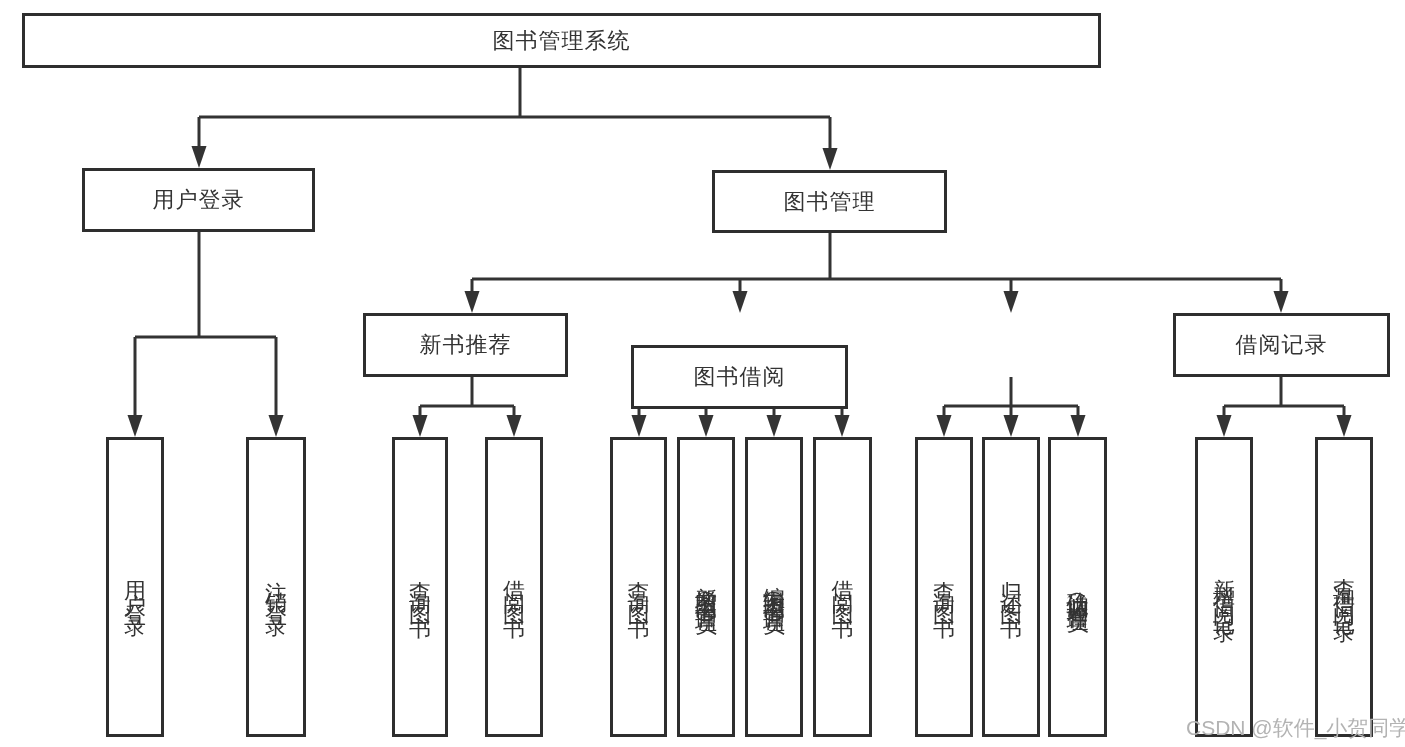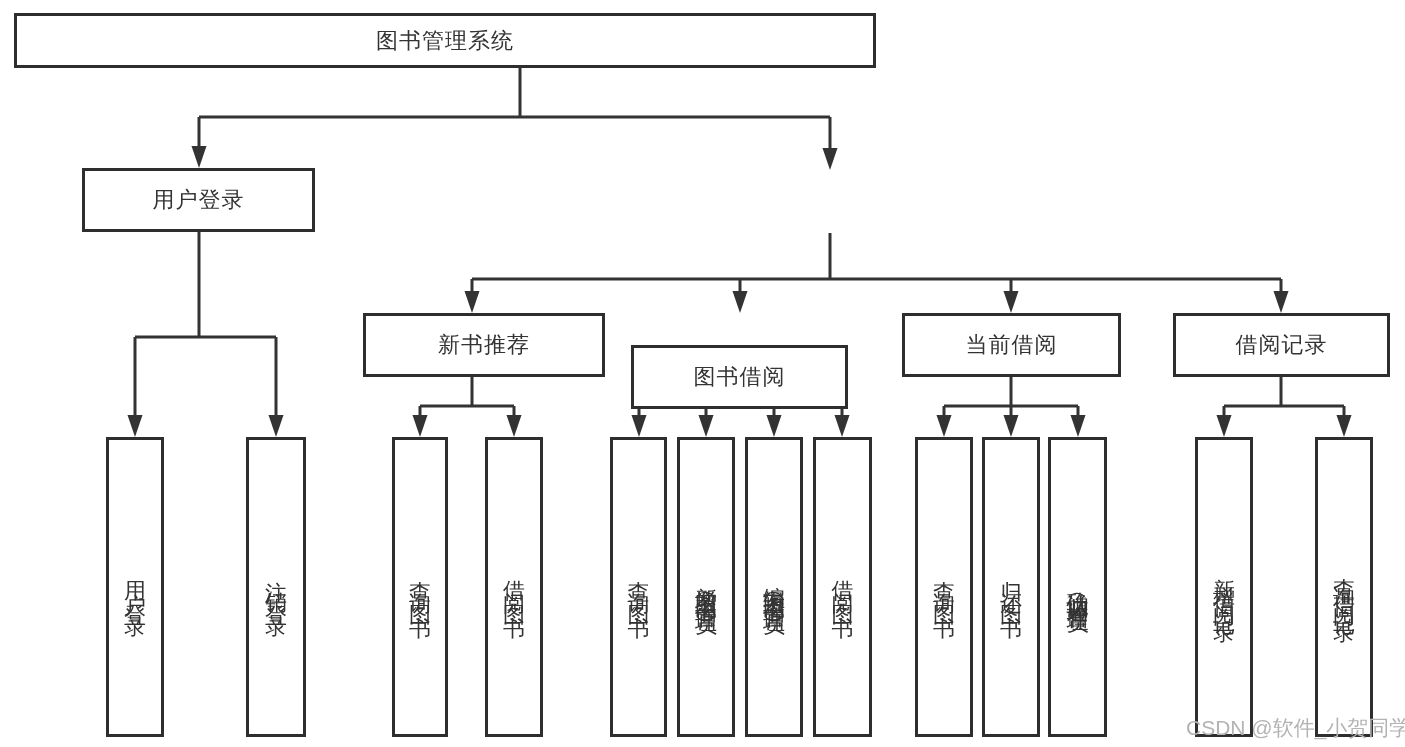--- a/index.html
+++ b/index.html
@@ -113,36 +113,36 @@
     <g stroke="#333333" stroke-width="3" fill="#333333">
       <path d="M1281,377 V406" fill="none"></path>
       <path d="M1224,406 H1344" fill="none"></path>
       <path d="M1224,406 V417" fill="none"></path>
       <path d="M1344,406 V417" fill="none"></path>
       <polygon points="1216.5,415 1231.5,415 1224,437" stroke="none"></polygon>
       <polygon points="1336.5,415 1351.5,415 1344,437" stroke="none"></polygon>
     </g>
   </svg>
 
-  <div class="node h-node" style="left:14px;top:13px;width:862px;height:55px;">
+  <div class="node h-node" style="left:22px;top:13px;width:1079px;height:55px;">
     <span>图书管理系统</span>
   </div>
 
   <div class="node h-node" style="left:82px;top:168px;width:233px;height:64px;">
     <span>用户登录</span>
   </div>
+  <div class="node h-node" style="left:712px;top:170px;width:235px;height:63px;">
+    <span>图书管理</span>
+  </div>
 
-  <div class="node h-node" style="left:363px;top:313px;width:242px;height:64px;">
+  <div class="node h-node" style="left:363px;top:313px;width:205px;height:64px;">
     <span>新书推荐</span>
   </div>
   <div class="node h-node" style="left:631px;top:313px;width:217px;height:64px;margin-top:32px;">
     <span>图书借阅</span>
-  </div>
-  <div class="node h-node" style="left:902px;top:313px;width:219px;height:64px;">
-    <span>当前借阅</span>
   </div>
   <div class="node h-node" style="left:1173px;top:313px;width:217px;height:64px;">
     <span>借阅记录</span>
   </div>
 
   <div class="node leaf ls4" style="left:106px;">
     <span>用户登录</span>
   </div>
   <div class="node leaf ls4" style="left:246px;width:60px;">
     <span>注销登录</span>

